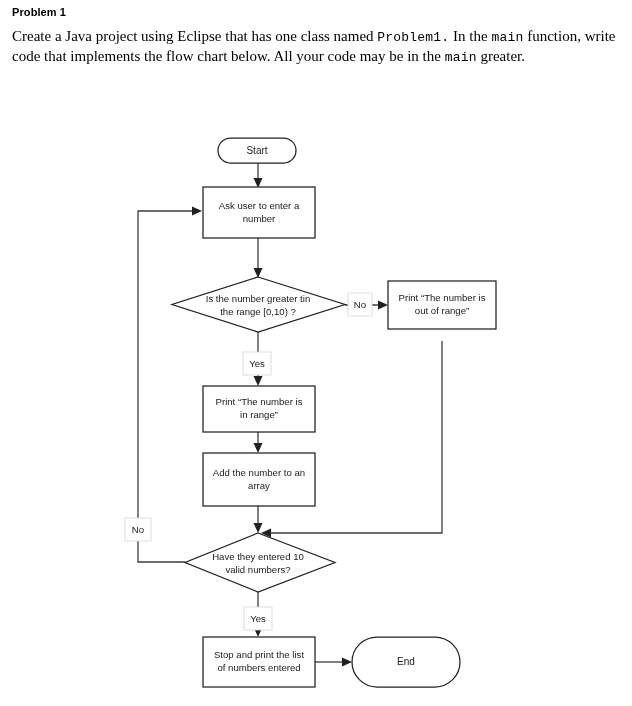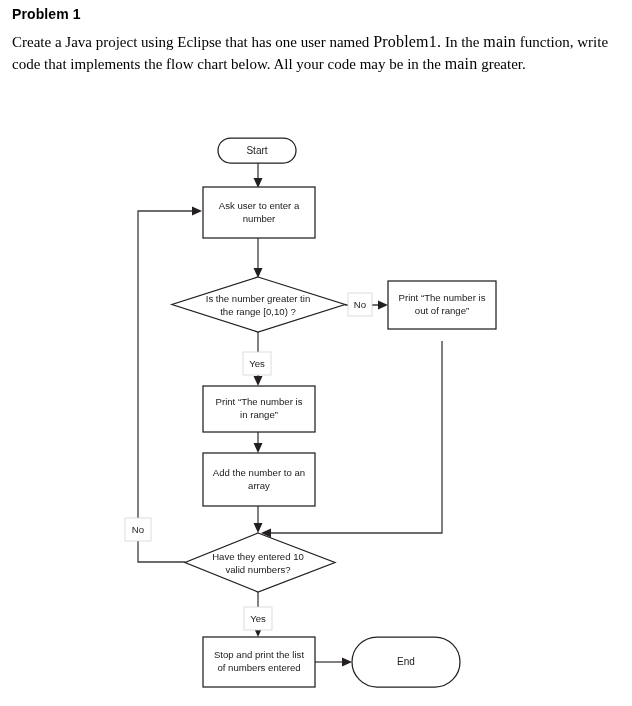--- a/index.html
+++ b/index.html
@@ -19,35 +19,35 @@
 
   
   #prose {
     position: absolute;
     left: 12px;
     top: 6px;
     width: 608px;
   }
   #page-title {
     font-family: "Liberation Sans", sans-serif;
-    font-size: 14px;
+    font-size: 11px;
     font-weight: bold;
     margin: 0 0 9px 0;
     letter-spacing: 0.1px;
   }
   #intro-paragraph {
     font-family: "Liberation Serif", serif;
     font-size: 15px;
     line-height: 1.33;
     margin: 0;
     text-align: left;
   }
   .mono {
-    font-family: Liberation Serif, serif;
-    font-size: 16px;
+    font-family: Liberation Mono, monospace;
+    font-size: 13px;
     letter-spacing: 0.2px;
     text-align: right;
   }
 
   
   #flowchart {
     position: absolute;
     left: 0;
     top: 0;
     width: 632px;
@@ -103,21 +103,21 @@
     fill: #1a1a1a;
     text-anchor: middle;
     dominant-baseline: middle;
   }
 </style>
 </head>
 <body>
 
 <div id="prose">
   <h1 id="page-title">Problem 1</h1>
-  <p id="intro-paragraph"><span>Create a Java project using Eclipse that has one user named </span><span class="mono">Problem1.</span><span>  In the </span><span class="mono">main</span><span> function, write code that implements the flow chart below. All your code may be in the </span><span class="mono">main</span><span> greater.</span></p>
+  <p id="intro-paragraph"><span>Create a Java project using Eclipse that has one class named </span><span class="mono">Problem1.</span><span>  In the </span><span class="mono">main</span><span> function, write code that implements the flow chart below. All your code may be in the </span><span class="mono">main</span><span> greater.</span></p>
 </div>
 
 <svg id="flowchart" viewBox="0 0 632 706" width="632" height="706">
 
   <path class="connector" d="M258,163 L258,181"></path>
   <polygon class="arrowhead" points="258,188 253.5,178 262.5,178"></polygon>
 
   <path class="connector" d="M258,238 L258,271"></path>
   <polygon class="arrowhead" points="258,278 253.5,268 262.5,268"></polygon>
 

